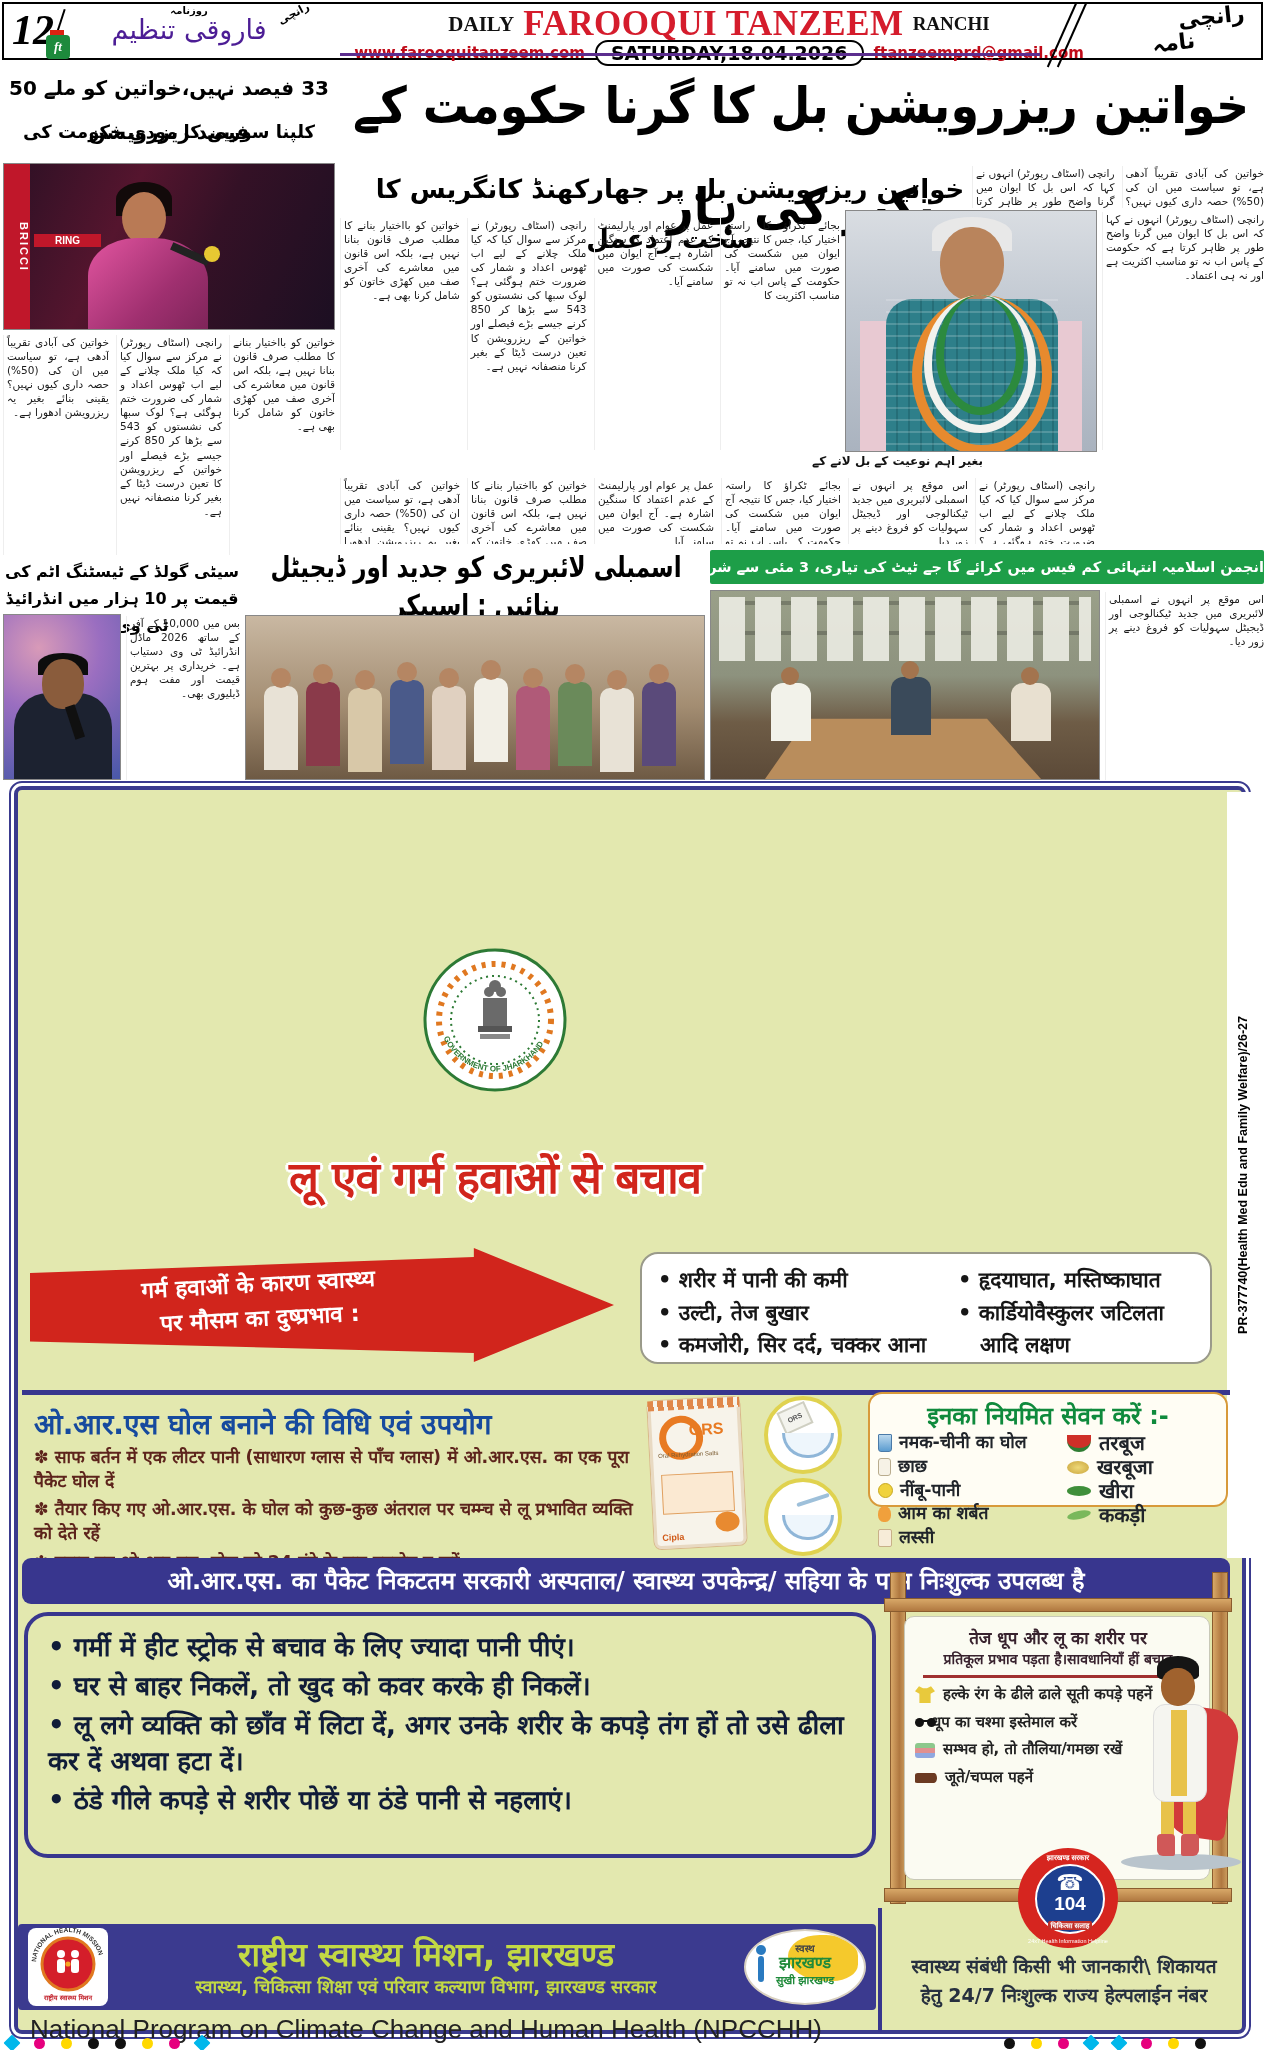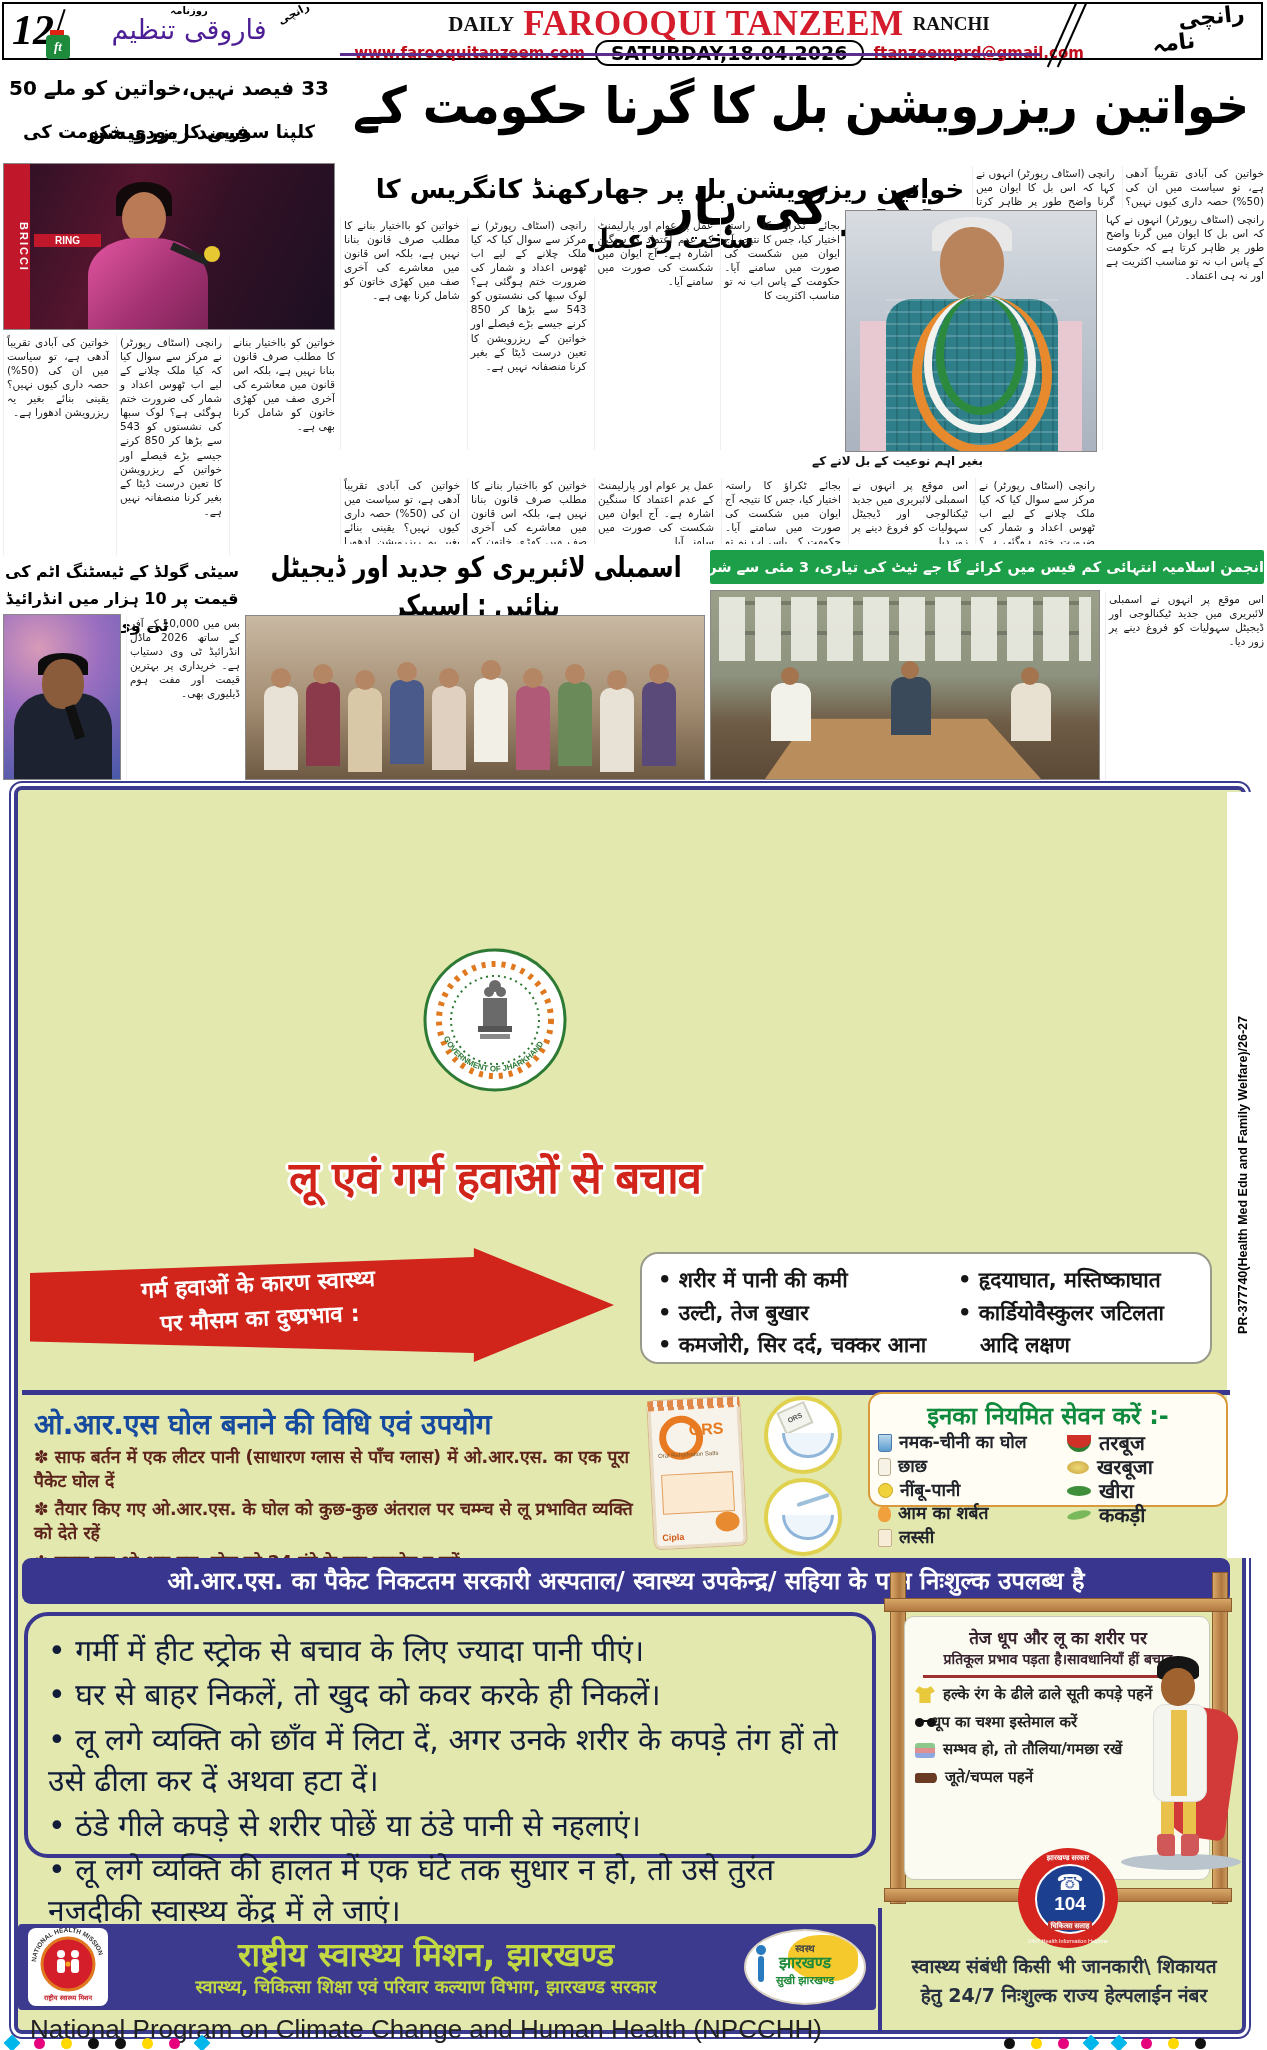--- a/index.html
+++ b/index.html
@@ -137,21 +137,21 @@
   .ic-nimbu{width:13px;height:13px;background:#f0d23c;border:1px solid #c8a820;border-radius:50%;}
   .ic-aam{width:13px;height:16px;background:#f0a03c;border-radius:60% 60% 50% 50%;}
   .ic-lassi{width:12px;height:16px;background:#f7ecd8;border:1px solid #c8b088;border-radius:2px;}
   .ic-tarbuj{width:24px;height:13px;background:#cf3028;border-bottom:4px solid #2f7d33;border-radius:0 0 26px 26px;}
   .ic-kharbuja{width:22px;height:13px;background:radial-gradient(#eed878,#c9a43c);border-radius:50%;}
   .ic-kheera{width:24px;height:10px;background:#3f8f3a;border-radius:50%;}
   .ic-kakdi{width:24px;height:8px;background:#7ab85c;border-radius:50%;transform:rotate(-12deg);}
   .blue-strip{background:#38368e;border-radius:9px;color:#fff;font-weight:700;font-size:24px;text-align:center;line-height:46px;
       white-space:nowrap;overflow:hidden;}
   .tips-box{border:4px solid #38368e;border-radius:24px;padding:14px 20px;}
-  .tip{font-weight:400;font-size:30px;color:#101c38;line-height:1.38;margin-bottom:3px;}
+  .tip{font-weight:700;font-size:26px;color:#101c38;line-height:1.38;margin-bottom:3px;}
   .tip::before{content:"•  ";}
   .post{background:linear-gradient(90deg,#d8a868,#b07840 60%,#c99a5b);border:1px solid #8a5c2e;}
   .plank{background:linear-gradient(#d8a868,#b07840);border:1px solid #8a5c2e;}
   .board{background:#fbfbf2;border:1px solid #c8c8b8;border-radius:10px;padding:10px 8px 6px 10px;}
   .board-title{font-weight:700;font-size:17px;color:#38222e;text-align:center;line-height:1.35;}
   .board-rule{height:3px;background:#a03030;margin:6px 8px;}
   .b-item{display:flex;align-items:center;gap:8px;font-weight:700;font-size:15px;color:#222;line-height:1.45;margin-top:6px;}
   .ic-shirt{width:20px;height:17px;background:#e8c93c;
       clip-path:polygon(20% 0,40% 12%,60% 12%,80% 0,100% 30%,78% 44%,78% 100%,22% 100%,22% 44%,0 30%);}
   .ic-shade{position:relative;width:9px;height:9px;background:#111;border-radius:50%;}
@@ -444,21 +444,20 @@
     </div>
   </div>
 
   <div class="abs blue-strip" style="left:22px;top:1558px;width:1208px;height:46px;">ओ.आर.एस. का पैकेट निकटतम सरकारी अस्पताल/ स्वास्थ्य उपकेन्द्र/ सहिया के पास निःशुल्क उपलब्ध है</div>
 
   <div class="abs tips-box" style="left:24px;top:1612px;width:852px;height:246px;">
     <div class="tip">गर्मी में हीट स्ट्रोक से बचाव के लिए ज्यादा पानी पीएं।</div>
     <div class="tip">घर से बाहर निकलें, तो खुद को कवर करके ही निकलें।</div>
     <div class="tip">लू लगे व्यक्ति को छाँव में लिटा दें, अगर उनके शरीर के कपड़े तंग हों तो उसे ढीला कर दें अथवा हटा दें।</div>
     <div class="tip">ठंडे गीले कपड़े से शरीर पोछें या ठंडे पानी से नहलाएं।</div>
-    <div class="tip">लू लगे व्यक्ति की हालत में एक घंटे तक सुधार न हो, तो उसे तुरंत नजदीकी स्वास्थ्य केंद्र में ले जाएं।</div>
   </div>
 
   <div class="abs post" style="left:890px;top:1572px;width:16px;height:332px;"></div>
   <div class="abs post" style="left:1212px;top:1572px;width:16px;height:332px;"></div>
   <div class="abs plank" style="left:884px;top:1598px;width:348px;height:14px;"></div>
   <div class="abs plank" style="left:884px;top:1888px;width:348px;height:14px;"></div>
   <div class="abs board" style="left:904px;top:1616px;width:306px;height:264px;">
     <div class="board-title">तेज धूप और लू का शरीर पर</div>
     <div class="board-title" style="font-size:14px;">प्रतिकूल प्रभाव पड़ता है।सावधानियाँ हीं बचाव</div>
     <div class="board-rule"></div>

